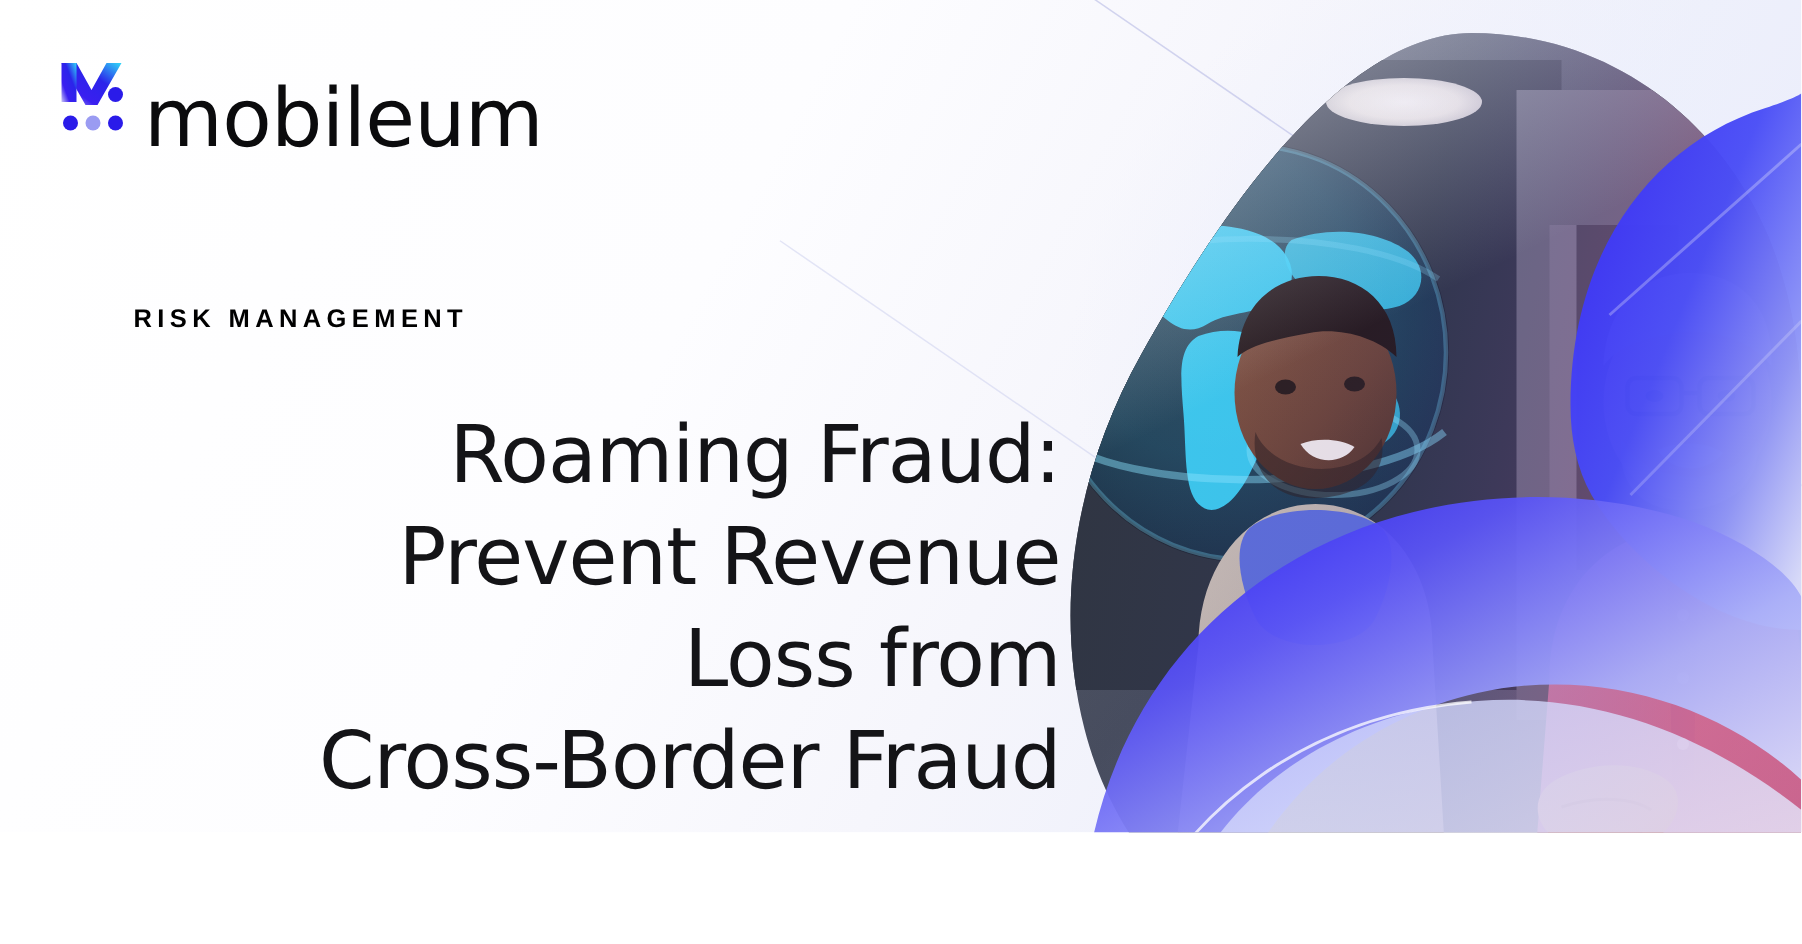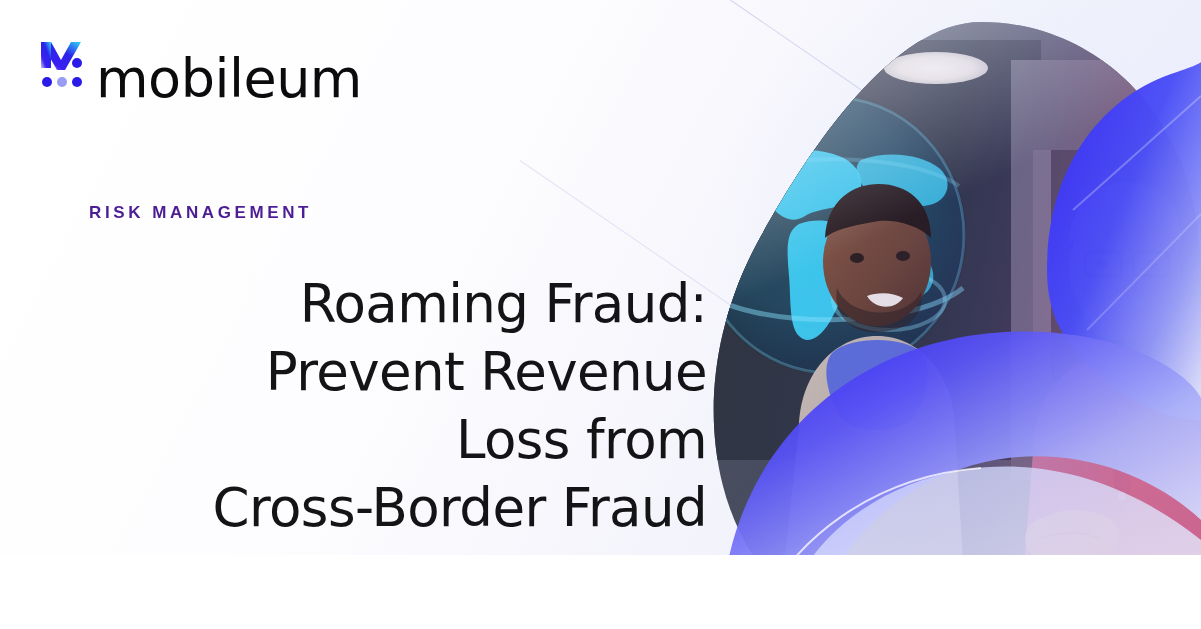--- a/index.html
+++ b/index.html
@@ -91,21 +91,21 @@
 
   
   .eyebrow {
     position: absolute;
     left: 89px;
     top: 203px;
     font-family: "Liberation Sans", sans-serif;
     font-size: 17px;
     font-weight: 700;
     letter-spacing: 3.6px;
-    color: #4c1d95;
+    color: #000000;
   }
   .headline {
     position: absolute;
     left: 87px;
     top: 234px;
     width: 620px;
     font-family: "DejaVu Sans", sans-serif;
     font-size: 53px;
     line-height: 68px;
     font-weight: 400;

